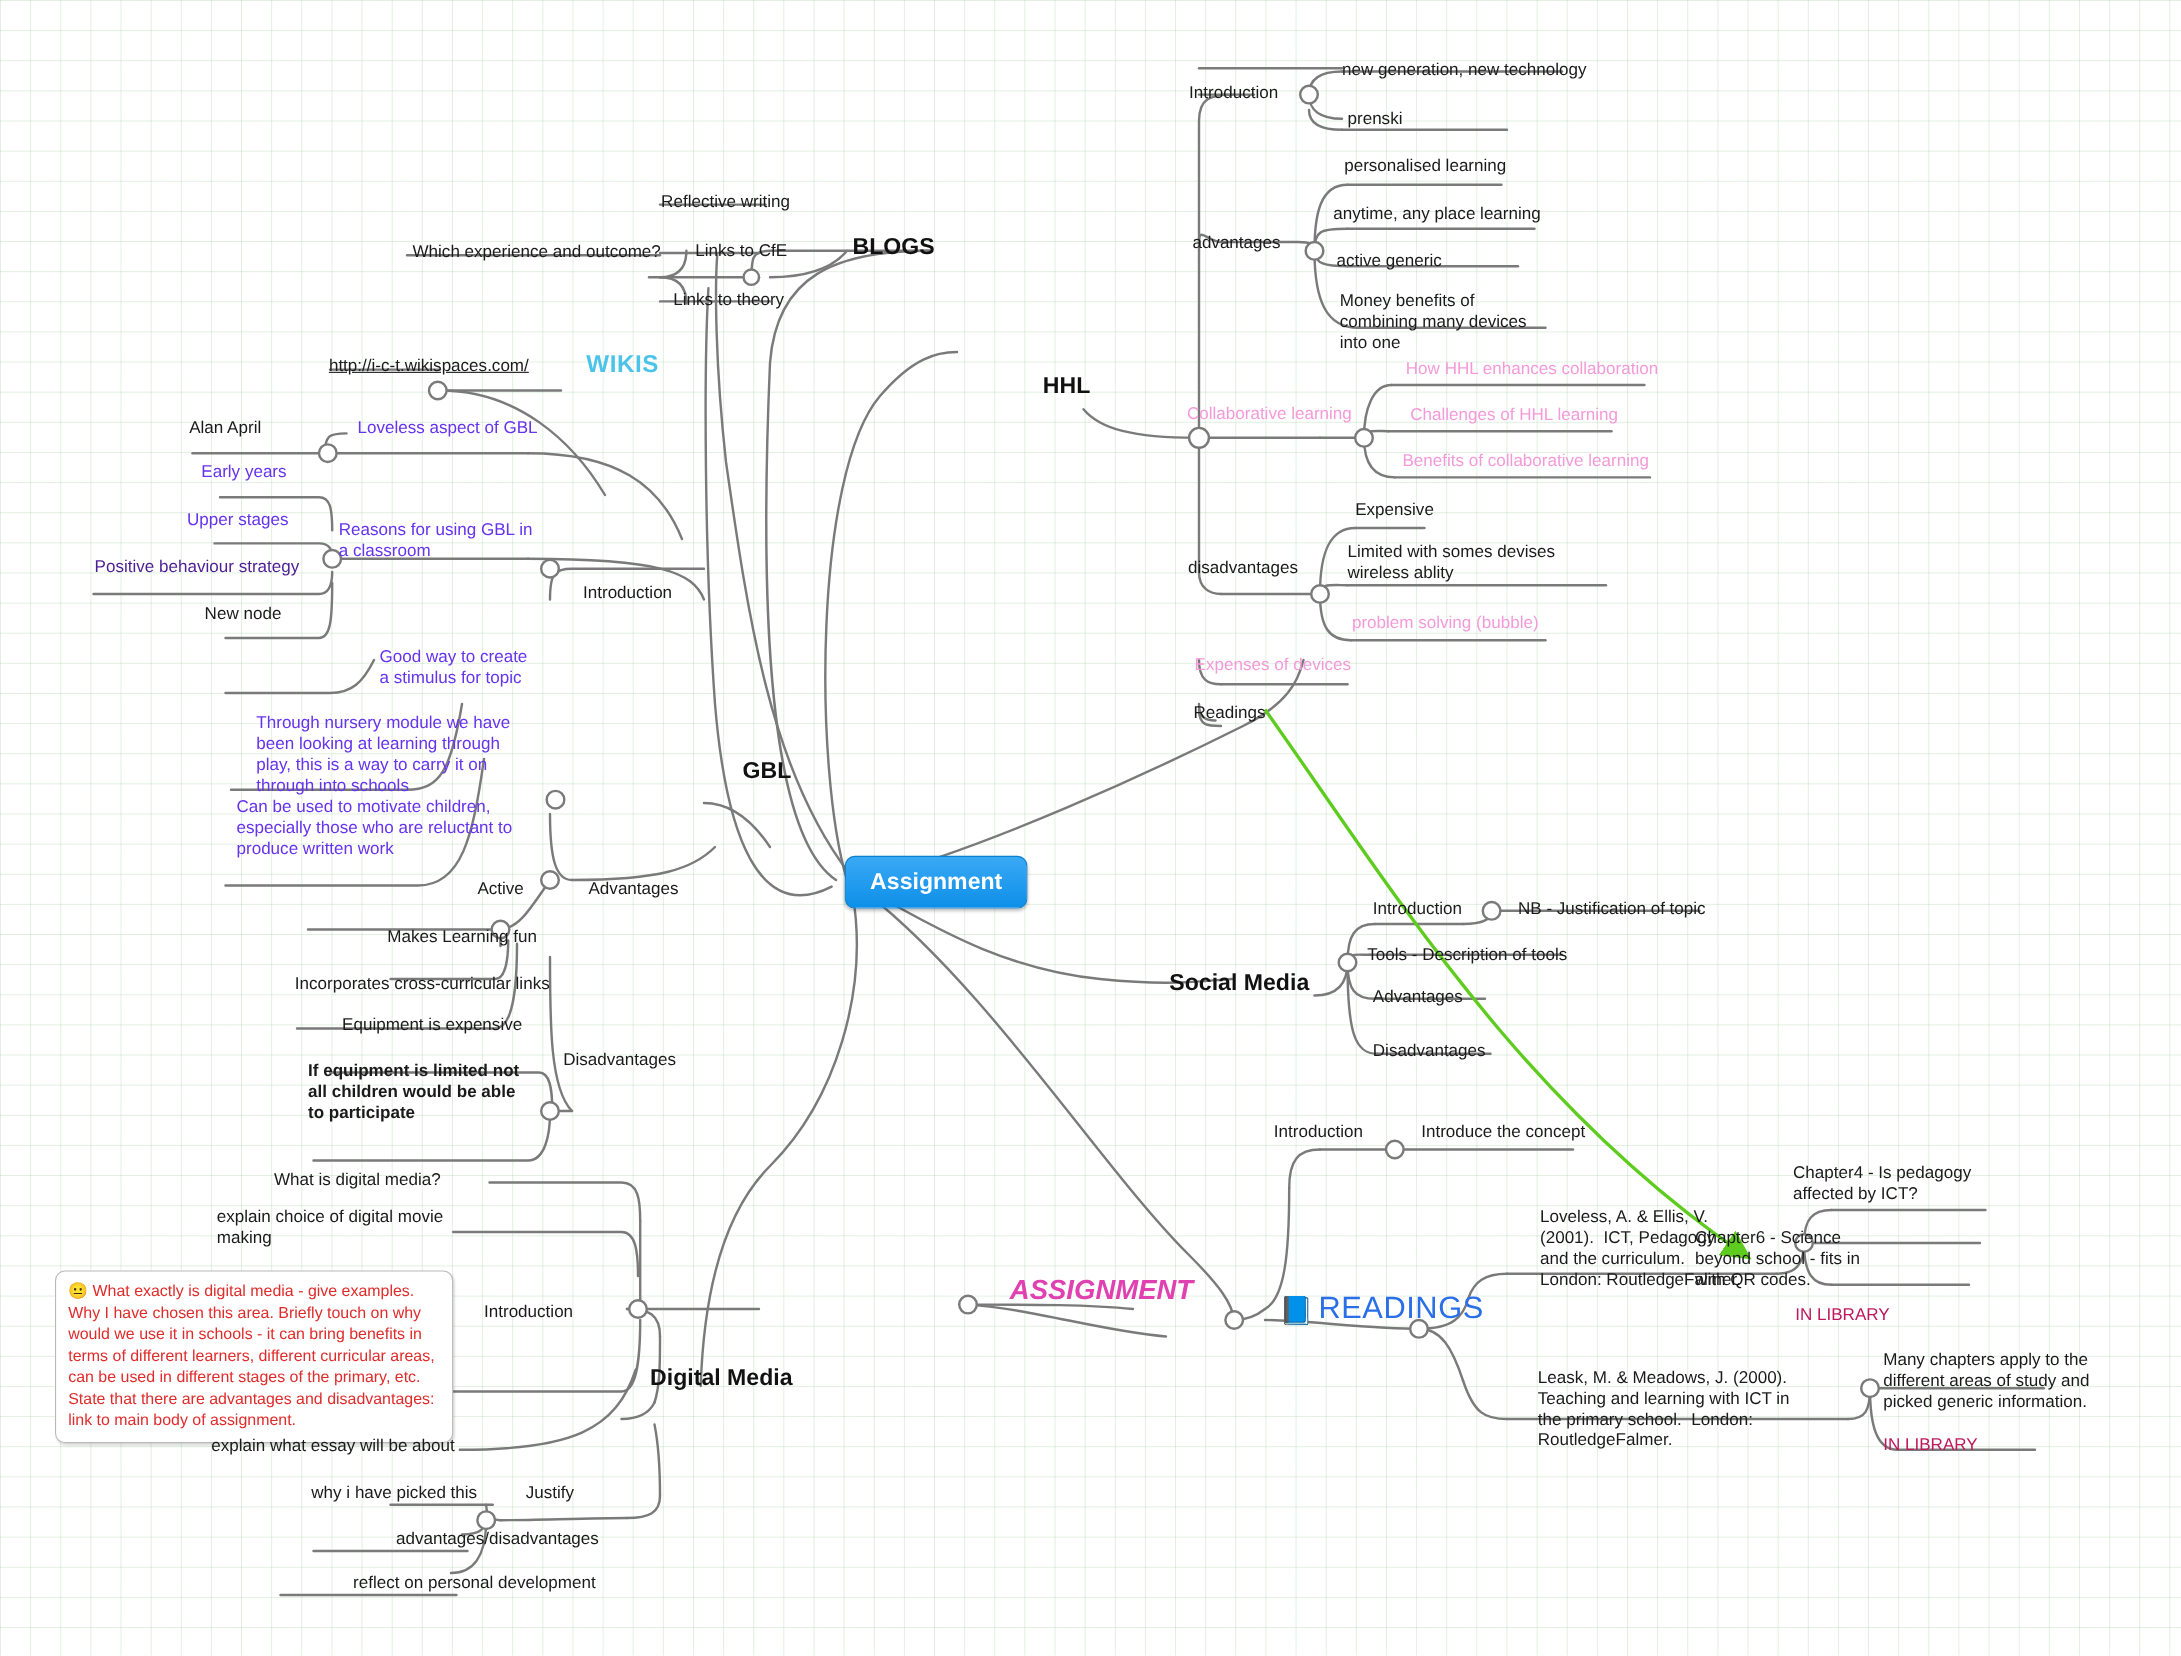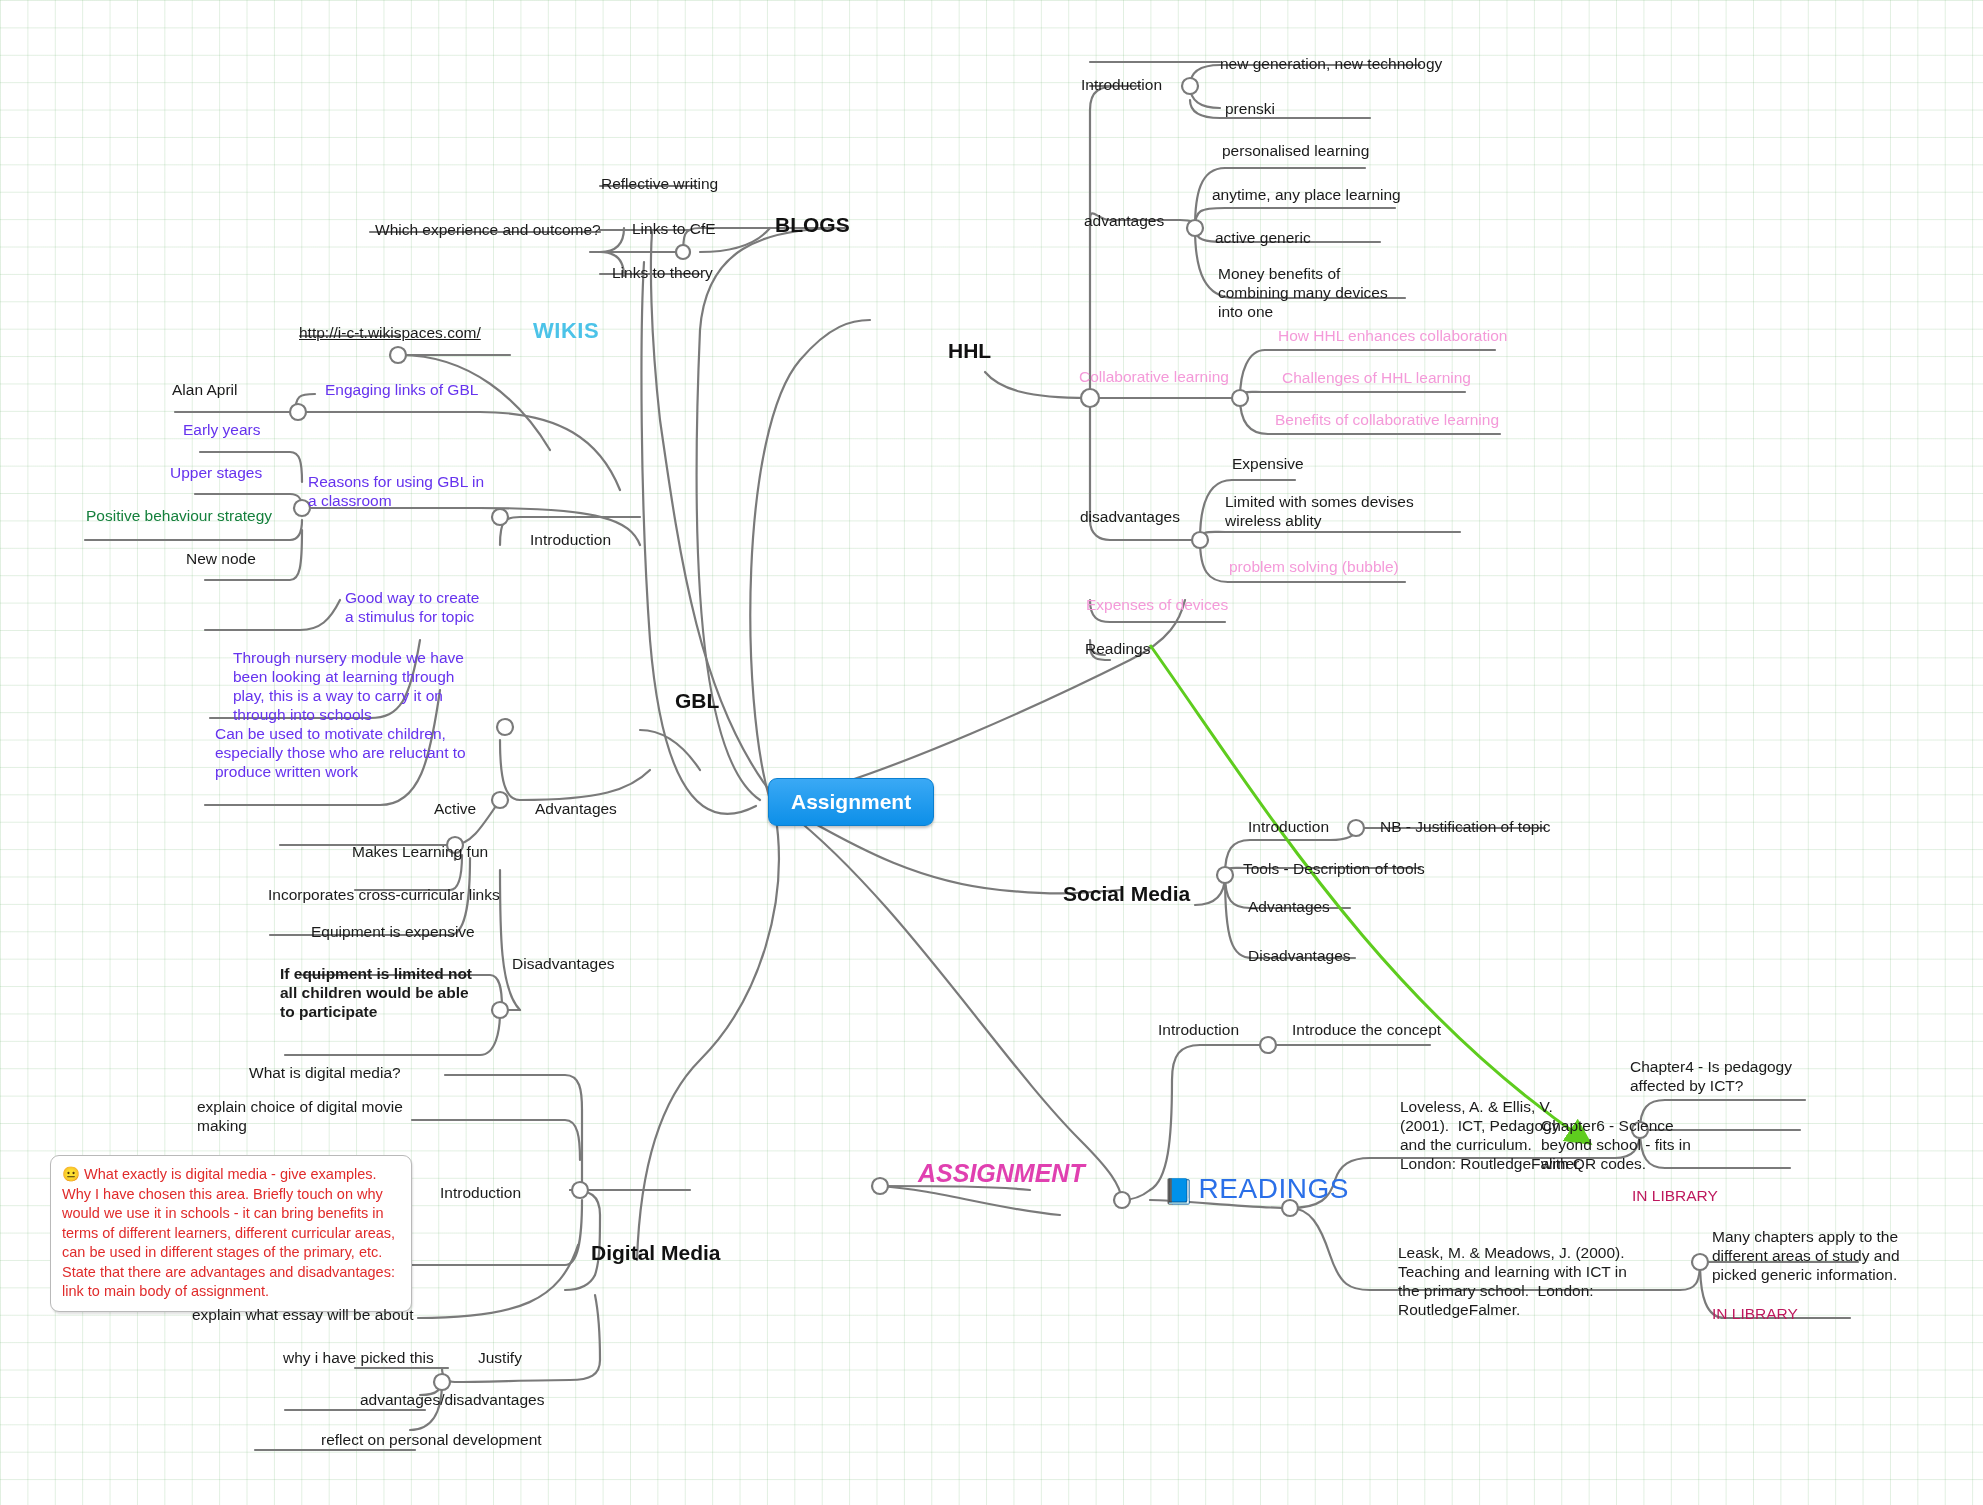--- a/index.html
+++ b/index.html
@@ -21,21 +21,21 @@
     pointer-events:none;
   }
   #edges{position:absolute;left:0;top:0;width:1983px;height:1505px;}
   .node{
     position:absolute;
     line-height:1.22;
     white-space:pre-wrap;
     color:#1a1a1a;
   }
   .c-purple{color:#6633ee;}
-  .c-green{color:#15803d;}
+  .c-green{color:#4c1d95;}
   .c-pink{color:#f49ad9;}
   .c-magenta{color:#be185d;}
   .c-red{color:#e02b2b;}
   .c-blue{color:#2a6fe8;}
   .c-cyan{color:#4cc3e8;}
   .c-brandpink{color:#e040b0;}
 
   .root{
     position:absolute;
     background:linear-gradient(#3aa9f5,#0d8fe8);
@@ -278,21 +278,21 @@
 <div class="node s15" style="left:375px;top:221px;">Which experience and outcome?</div>
 
 <div class="node wikis c-cyan" style="left:533px;top:318px;">WIKIS</div>
 <div class="node s15 u" style="left:299px;top:324px;">http://i-c-t.wikispaces.com/</div>
 
 <div class="node bigtitle" style="left:675px;top:688px;">GBL</div>
 <div class="node s15" style="left:530px;top:531px;">Introduction</div>
 <div class="node s15" style="left:535px;top:800px;">Advantages</div>
 <div class="node s15" style="left:512px;top:955px;">Disadvantages</div>
 
-<div class="node s15 c-purple" style="left:325px;top:381px;">Engaging links of GBL</div>
+<div class="node s15 c-purple" style="left:325px;top:381px;">Loveless aspect of GBL</div>
 <div class="node s15" style="left:172px;top:381px;">Alan April</div>
 <div class="node s15 c-purple" style="left:308px;top:473px;width:180px;">Reasons for using GBL in a classroom</div>
 <div class="node s15 c-purple" style="left:183px;top:421px;">Early years</div>
 <div class="node s15 c-purple" style="left:170px;top:464px;">Upper stages</div>
 <div class="node s15 c-green" style="left:86px;top:507px;">Positive behaviour strategy</div>
 <div class="node s15" style="left:186px;top:550px;">New node</div>
 <div class="node s15 c-purple" style="left:345px;top:589px;width:140px;">Good way to create a stimulus for topic</div>
 <div class="node s15 c-purple" style="left:233px;top:649px;width:240px;">Through nursery module we have been looking at learning through play, this is a way to carry it on through into schools</div>
 <div class="node s15 c-purple" style="left:215px;top:725px;width:256px;">Can be used to motivate children, especially those who are reluctant to produce written work</div>
 

